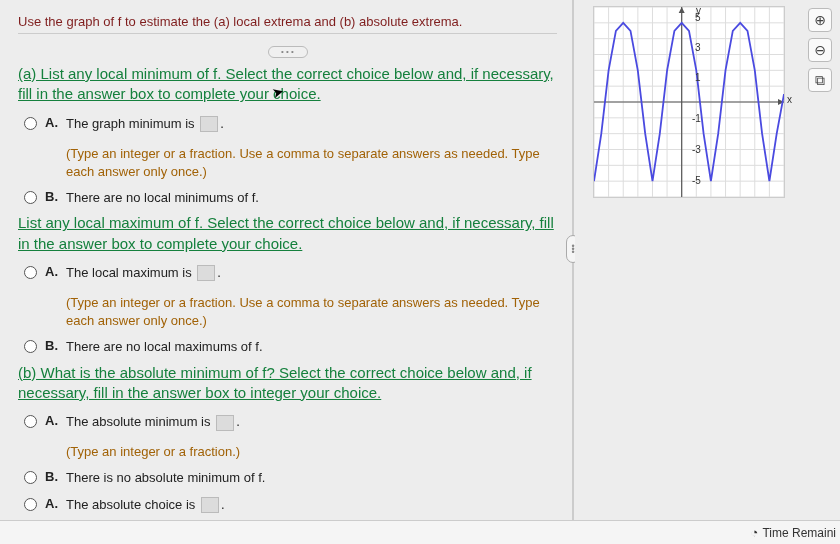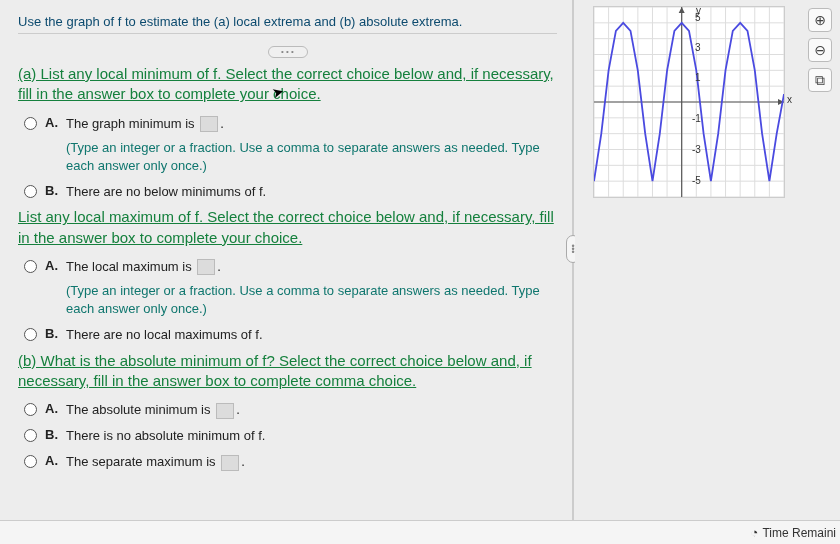--- a/index.html
+++ b/index.html
@@ -50,21 +50,21 @@
     font-size: 9px;
     color: #888;
     display: flex;
     align-items: center;
     justify-content: center;
     flex-direction: column;
     line-height: 3px;
   }
   .prompt {
     font-size: 13px;
-    color: #0c4a6e;
+    color: #7f1d1d;
   }
   .collapse-handle {
     width: 40px;
     height: 12px;
     border: 1px solid #bbb;
     border-radius: 6px;
     margin: 6px auto 6px auto;
     background: #f0f0f0;
     font-size: 8px;
     color: #888;
@@ -110,24 +110,24 @@
   .answer-box {
     display: inline-block;
     width: 18px;
     height: 16px;
     background: #dcdcdc;
     border: 1px solid #bbb;
     vertical-align: middle;
     margin: 0 2px;
   }
   .hint {
-    color: #0f766e;
+    color: #a16207;
     font-size: 13px;
     display: block;
-    margin-top: 6px;
+    margin-top: 12px;
   }
   .cursor {
     position: absolute;
     left: 272px;
     top: 84px;
     font-size: 14px;
     color: #000;
     transform: rotate(-15deg);
   }
   
@@ -214,60 +214,61 @@
       <span class="radio"></span>
       <span class="choice-label">A.</span>
       <span class="choice-body">
         <span>The graph minimum is </span><span class="answer-box"></span><span>.</span>
         <span class="hint">(Type an integer or a fraction. Use a comma to separate answers as needed. Type each answer only once.)</span>
       </span>
     </div>
     <div class="choice-row">
       <span class="radio"></span>
       <span class="choice-label">B.</span>
-      <span class="choice-body">There are no below minimums of f.</span>
+      <span class="choice-body">There are no local minimums of f.</span>
     </div>
 
     <div class="section-intro">List any local maximum of f. Select the correct choice below and, if necessary, fill in the answer box to complete your choice.</div>
 
     <div class="choice-row">
       <span class="radio"></span>
       <span class="choice-label">A.</span>
       <span class="choice-body">
         <span>The local maximum is </span><span class="answer-box"></span><span>.</span>
         <span class="hint">(Type an integer or a fraction. Use a comma to separate answers as needed. Type each answer only once.)</span>
       </span>
     </div>
     <div class="choice-row">
       <span class="radio"></span>
       <span class="choice-label">B.</span>
       <span class="choice-body">There are no local maximums of f.</span>
     </div>
 
-    <div class="section-intro">(b) What is the absolute minimum of f? Select the correct choice below and, if necessary, fill in the answer box to complete comma choice.</div>
+    <div class="section-intro">(b) What is the absolute minimum of f? Select the correct choice below and, if necessary, fill in the answer box to integer your choice.</div>
 
     <div class="choice-row">
       <span class="radio"></span>
       <span class="choice-label">A.</span>
       <span class="choice-body">
         <span>The absolute minimum is </span><span class="answer-box"></span><span>.</span>
+        <span class="hint">(Type an integer or a fraction.)</span>
       </span>
     </div>
     <div class="choice-row">
       <span class="radio"></span>
       <span class="choice-label">B.</span>
       <span class="choice-body">There is no absolute minimum of f.</span>
     </div>
 
 
     <div class="choice-row">
       <span class="radio"></span>
       <span class="choice-label">A.</span>
       <span class="choice-body">
-        <span>The separate maximum is </span><span class="answer-box"></span><span>.</span>
+        <span>The absolute choice is </span><span class="answer-box"></span><span>.</span>
       </span>
     </div>
 
     <span class="cursor">➤</span>
   </div>
 
   <div class="divider-rail"></div>
   <div class="divider-handle">•<br>•<br>•</div>
 
   <div class="right-col">

